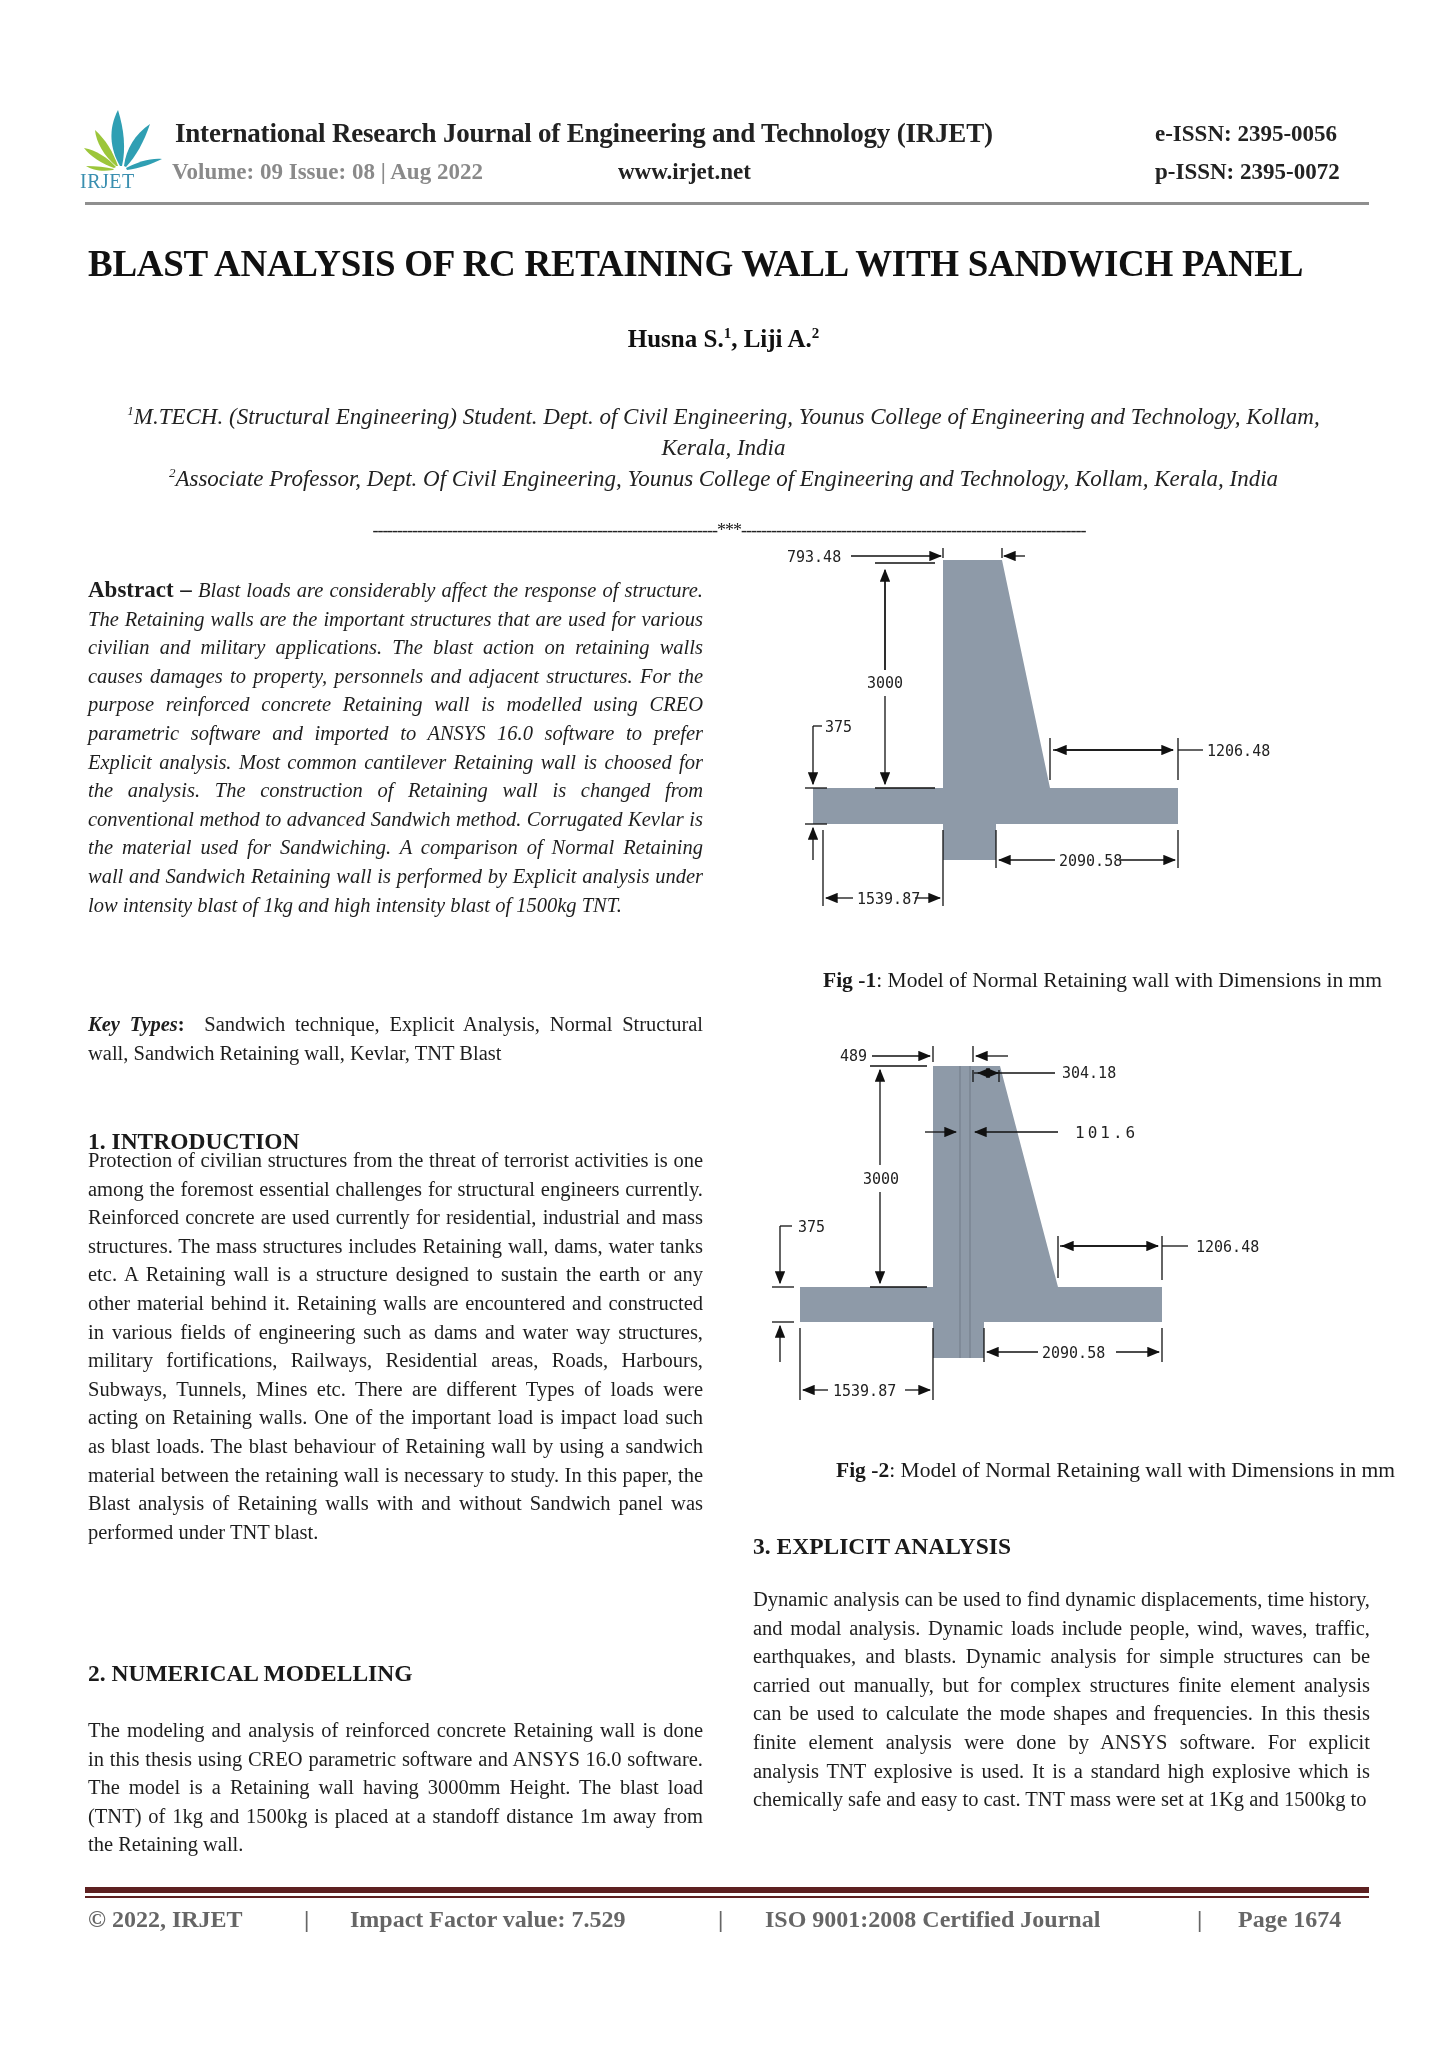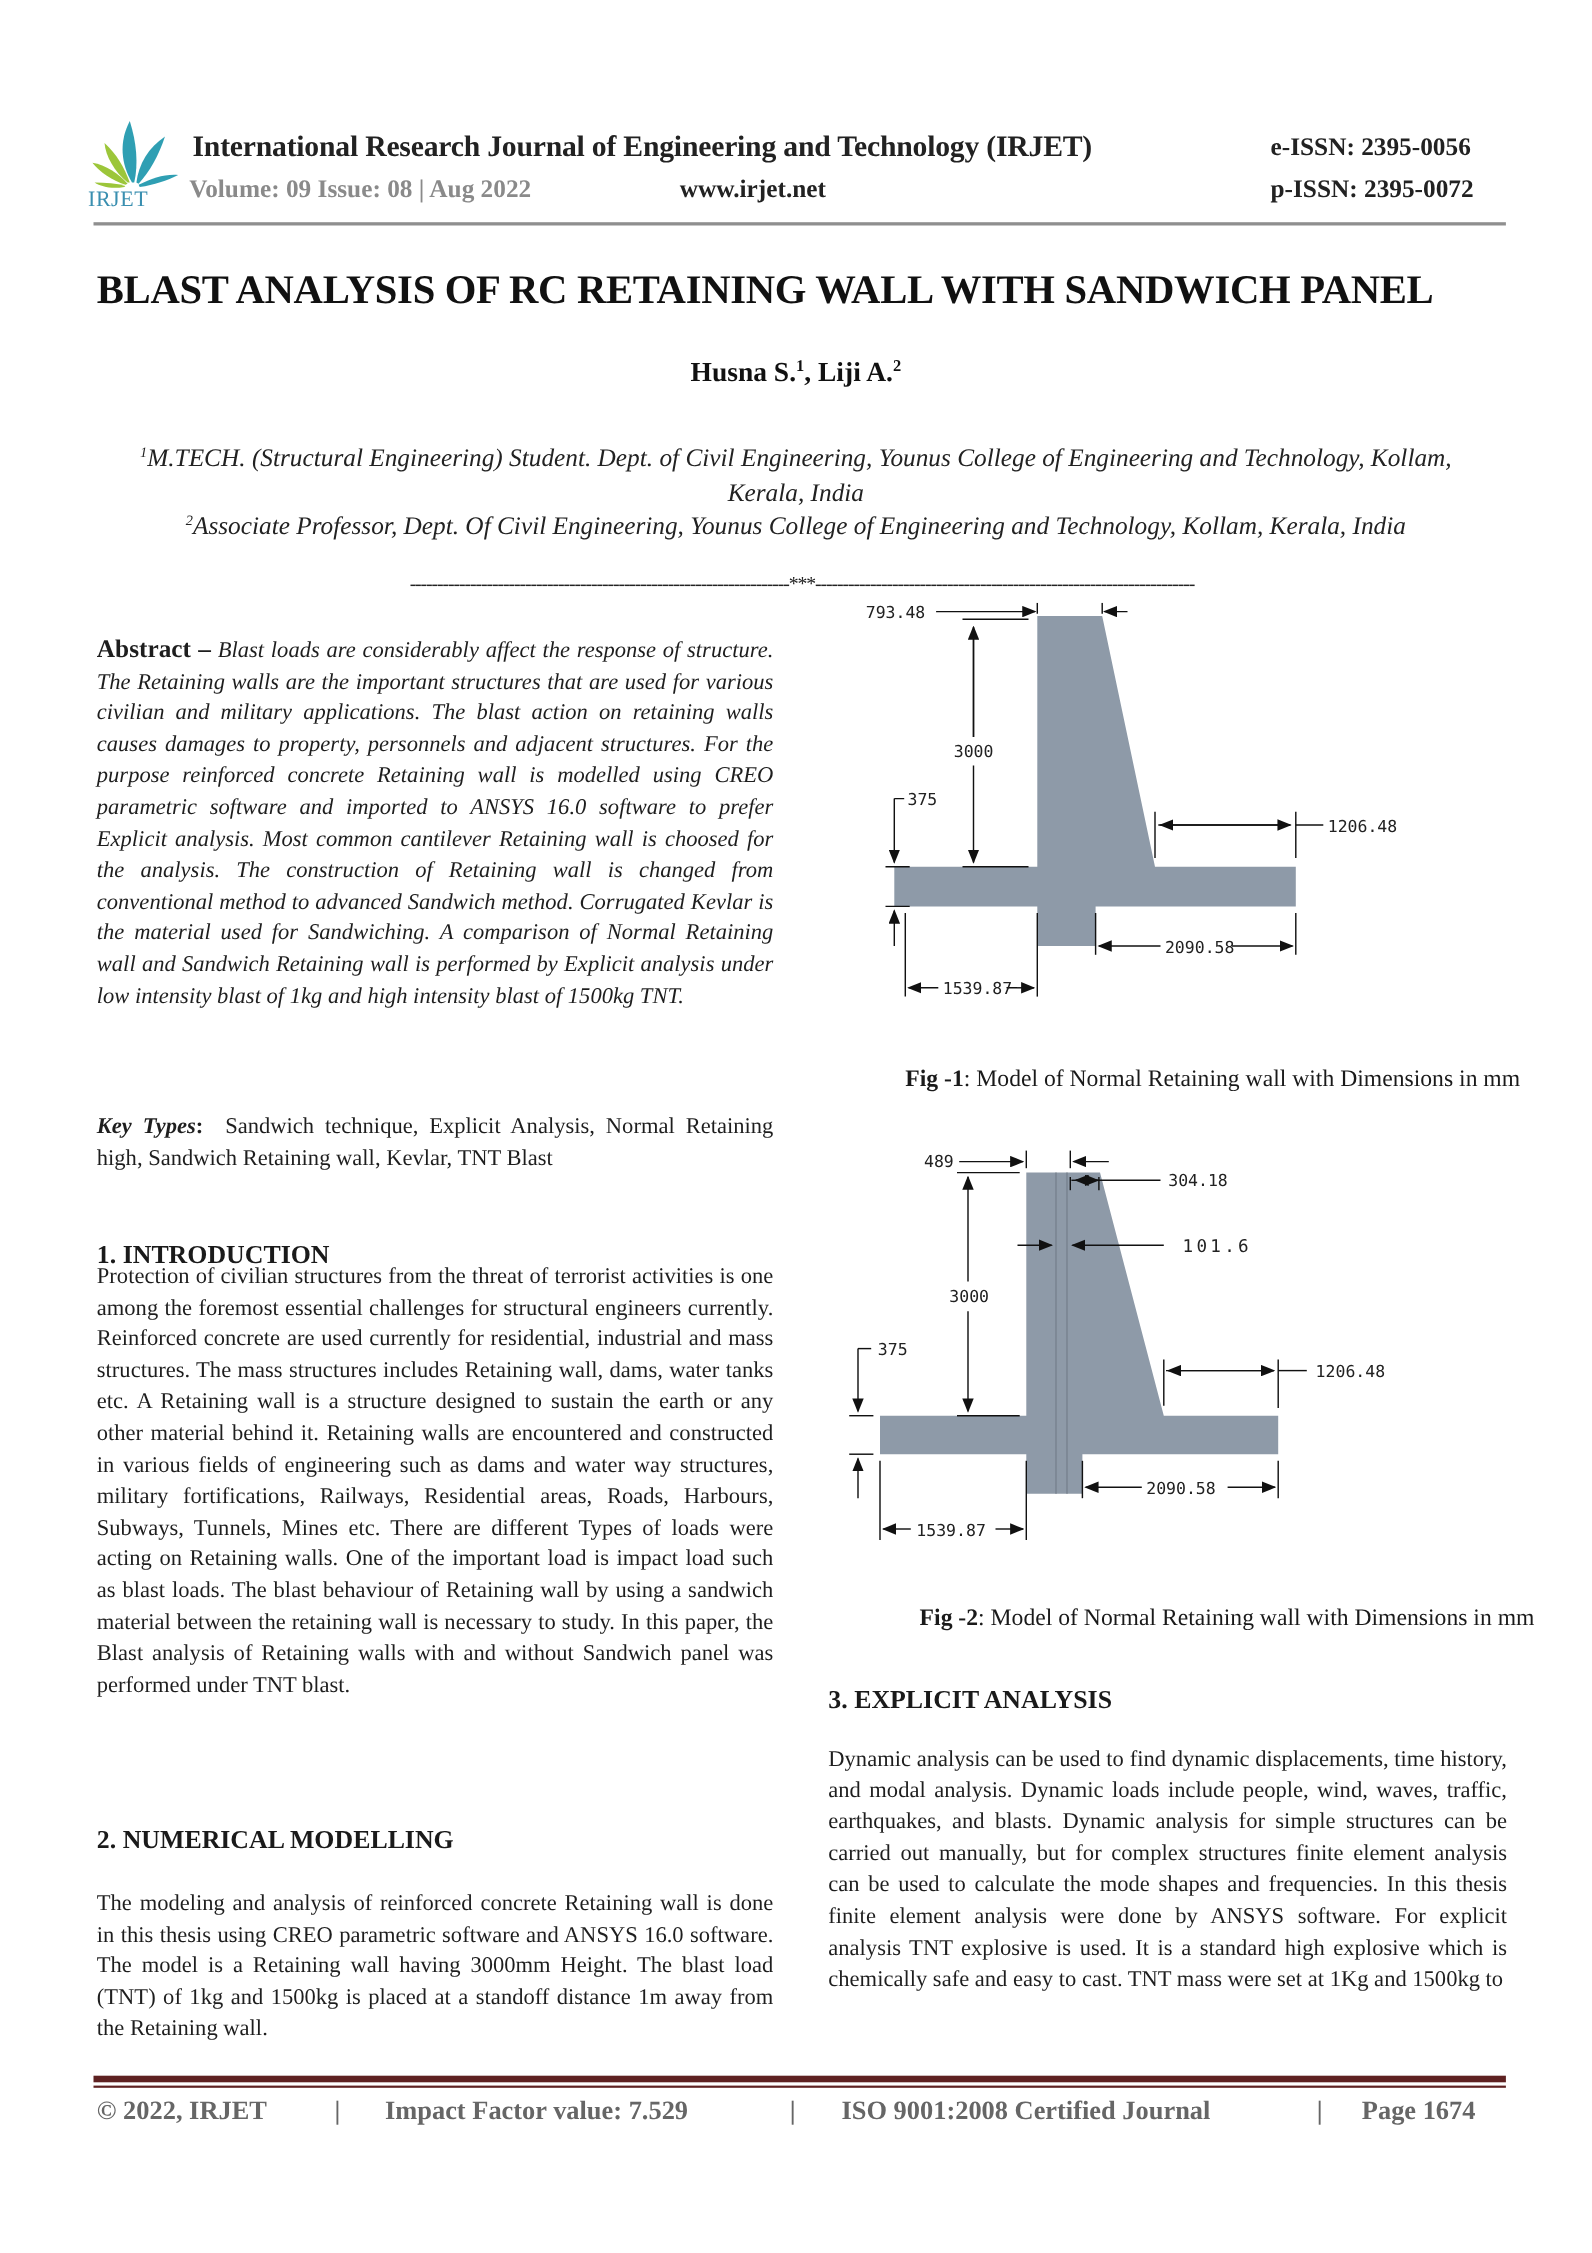--- a/index.html
+++ b/index.html
@@ -92,21 +92,21 @@
 </div>
 <div class="abs affil" id="affil-2">
   <sup>2</sup><span>Associate Professor, Dept. Of Civil Engineering, Younus College of Engineering and Technology, Kollam, Kerala, India</span>
 </div>
 <div class="abs" id="divider">---------------------------------------------------------------------***---------------------------------------------------------------------</div>
 
 <div class="col" id="abstract">
   <p><span class="lead">Abstract –</span> <span>Blast loads are considerably affect the response of structure. The Retaining walls are the important  structures that are used for various civilian and military applications. The blast action on retaining walls causes damages to property, personnels and adjacent structures. For the purpose reinforced concrete Retaining wall is modelled using CREO parametric software and imported to ANSYS 16.0 software to prefer Explicit analysis. Most common cantilever Retaining wall is choosed for the analysis. The construction of Retaining wall is changed from conventional method to advanced Sandwich method. Corrugated Kevlar is the material used for Sandwiching. A comparison of Normal Retaining wall and Sandwich Retaining wall is performed by Explicit analysis under low intensity blast of 1kg and high intensity blast of 1500kg TNT.</span></p>
 </div>
 <div class="col" id="keywords">
-  <p><span class="kw-label">Key Types</span><b>:</b>&nbsp; <span>Sandwich technique, Explicit Analysis, Normal Retaining high, Sandwich Retaining wall, Kevlar, TNT Blast</span></p>
+  <p><span class="kw-label">Key Types</span><b>:</b>&nbsp; <span>Sandwich technique, Explicit Analysis, Normal Structural wall, Sandwich Retaining wall, Kevlar, TNT Blast</span></p>
 </div>
 <div class="section-head" id="intro-head">1. INTRODUCTION</div>
 <div class="col" id="intro-body">
   <p>Protection of civilian structures from the threat of terrorist activities is one among the foremost essential challenges for structural engineers currently. Reinforced concrete are used currently for residential, industrial and mass structures. The mass structures includes Retaining wall, dams, water tanks etc. A Retaining wall is a structure designed to sustain the earth or any other material behind it. Retaining walls are encountered and constructed in various fields of engineering such as dams and water way structures, military fortifications, Railways, Residential areas, Roads,  Harbours, Subways, Tunnels, Mines etc. There are different Types of loads were acting on Retaining walls. One of the important load is impact load such as blast loads. The blast behaviour of Retaining wall by using a sandwich material between the retaining wall is necessary to study. In this paper, the Blast analysis of Retaining walls with and without Sandwich panel was performed under TNT blast.</p>
 </div>
 <div class="section-head" id="num-head">2. NUMERICAL MODELLING</div>
 <div class="col" id="num-body">
   <p>The modeling and analysis of reinforced concrete Retaining wall is done in this thesis using CREO parametric software and ANSYS 16.0 software. The model is a Retaining wall having 3000mm  Height. The blast load (TNT) of 1kg and 1500kg is placed at a standoff distance 1m away from the Retaining wall.</p>
 </div>
 

